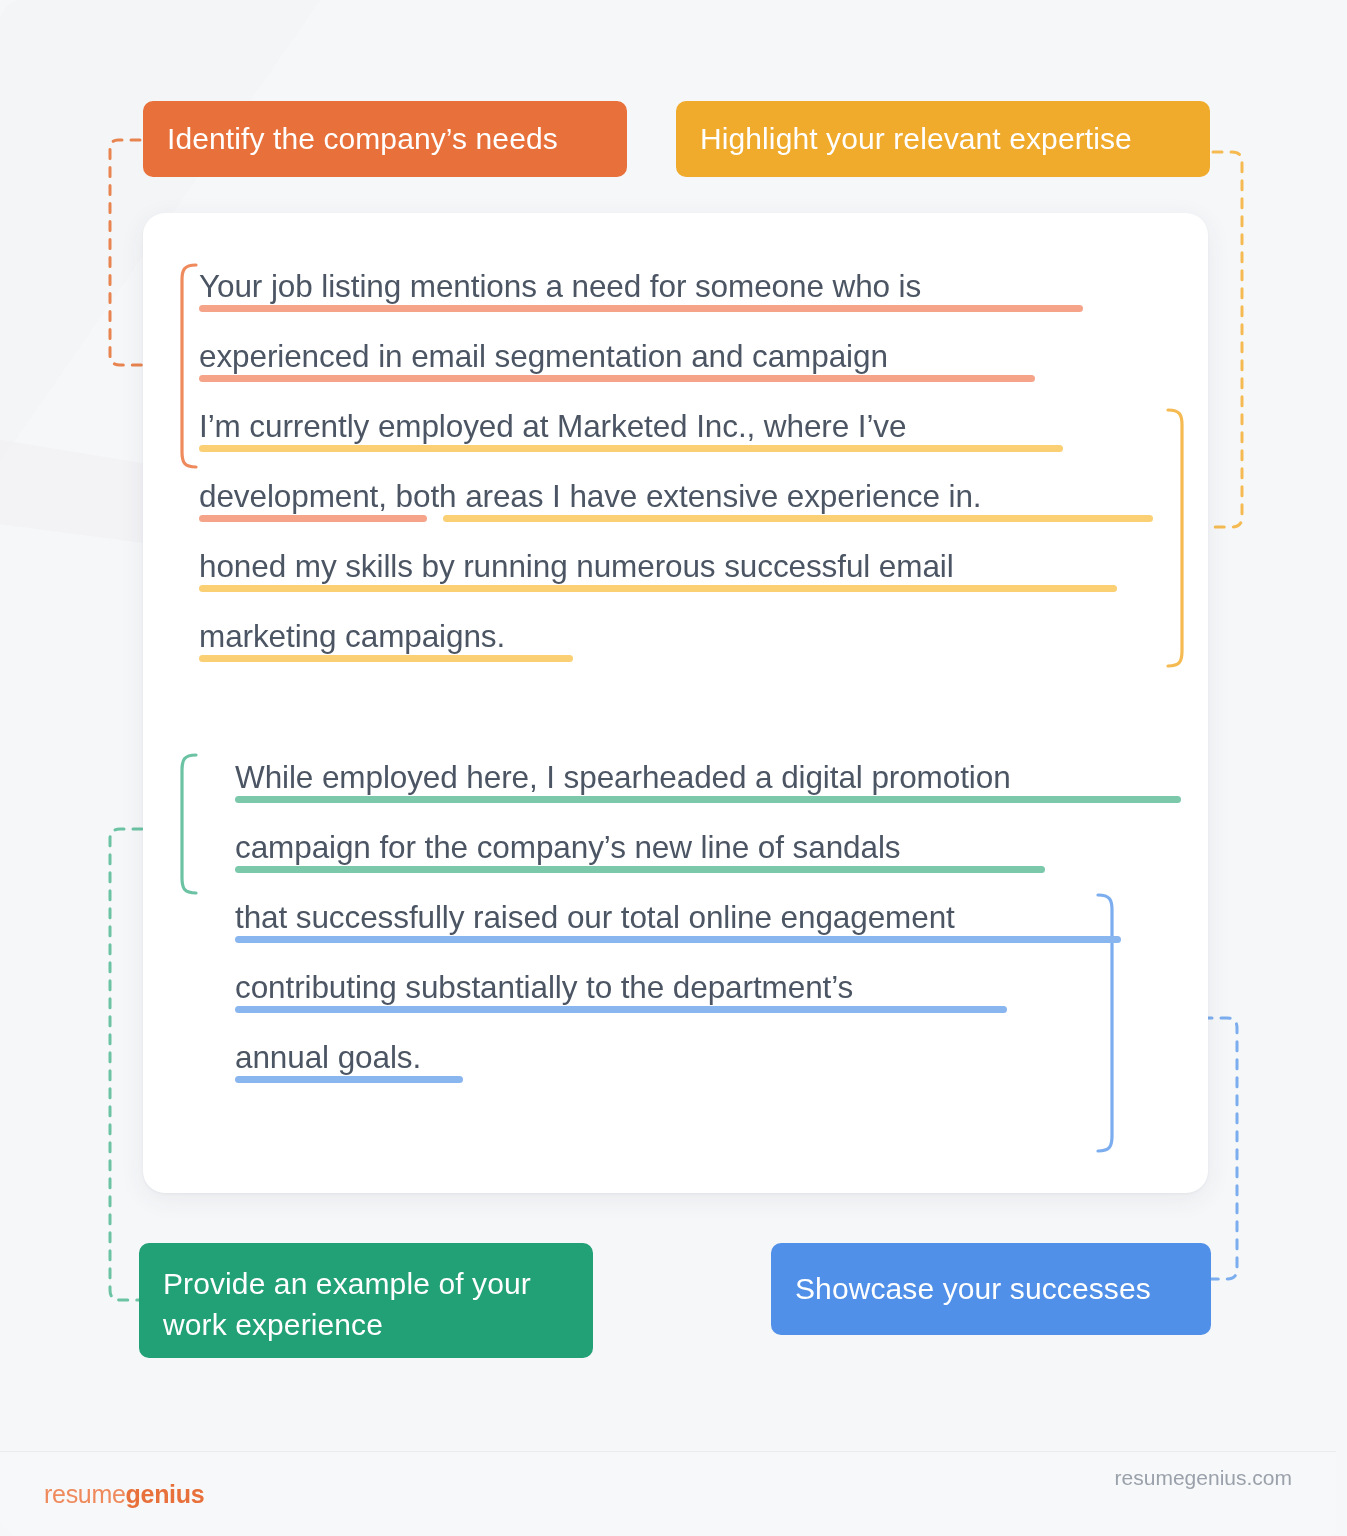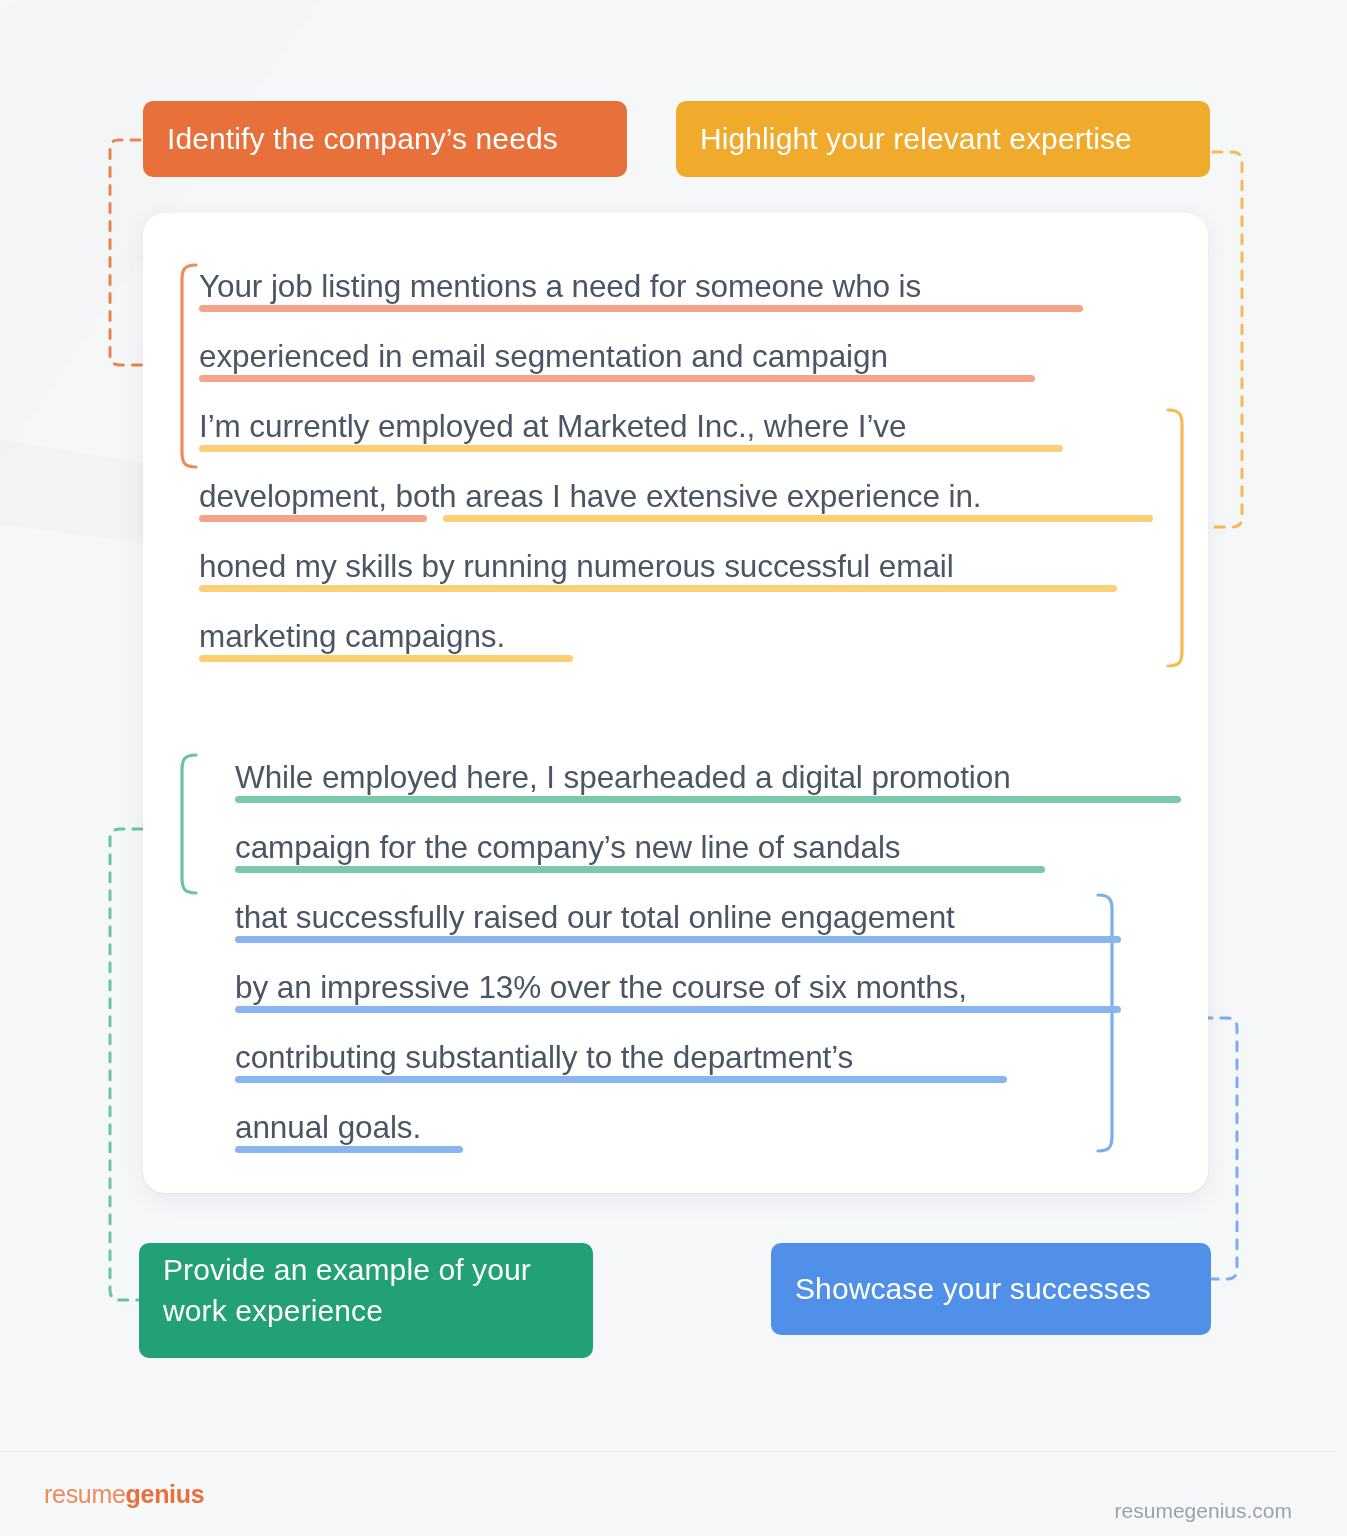--- a/index.html
+++ b/index.html
@@ -32,21 +32,21 @@
     letter-spacing:.1px;
     display:flex;
     align-items:center;
     box-sizing:border-box;
     padding:16px 24px;
     z-index:6;
   }
   #label-identify{left:143px;top:101px;width:484px;height:76px;background:#e8703a;}
   #label-highlight{left:676px;top:101px;width:534px;height:76px;background:#f0aa2c;}
   #label-example{left:139px;top:1243px;width:454px;height:115px;background:#22a076;
-     align-items:flex-start;padding-top:6px;line-height:1.38;}
+     align-items:flex-start;padding-top:20px;line-height:1.38;}
   #label-showcase{left:771px;top:1243px;width:440px;height:92px;background:#5090e8;}
 
   
   #card{
     position:absolute;left:143px;top:213px;width:1065px;height:980px;
     background:#ffffff;border-radius:22px;
     box-shadow:0 6px 26px rgba(40,50,70,.07), 0 1px 3px rgba(40,50,70,.05);
     z-index:3;
   }
 
@@ -170,39 +170,35 @@
     <div class="tline">
       <span class="ul green" style="left:0px;width:810px;"></span>
       <span class="txt">campaign for the company’s new line of sandals</span>
     </div>
 
     <div class="tline">
       <span class="ul blue" style="left:0px;width:886px;"></span>
       <span class="txt">that successfully raised our total online engagement</span>
     </div>
 
-    <div class="tline">
-      <span class="ul blue" style="left:0px;width:886px;"></span>
-      <span class="txt">by an impressive 13% over the course of six months,</span>
-    </div>
 
     <div class="tline">
       <span class="ul blue" style="left:0px;width:772px;"></span>
       <span class="txt">contributing substantially to the department’s</span>
     </div>
 
     <div class="tline">
       <span class="ul blue" style="left:0px;width:228px;"></span>
       <span class="txt">annual goals.</span>
     </div>
   </div>
 
   <div style="position:absolute;left:0;top:1451px;width:1336px;height:85px;
               background:#f7f8f9;border-top:1px solid #e9ebee;z-index:7;">
 
     <div style="position:absolute;left:44px;top:28px;font-size:25px;letter-spacing:-.3px;">
       <span style="color:#ef8a5d;font-weight:400;">resume</span><span style="color:#e8703a;font-weight:700;">genius</span>
     </div>
 
-    <div style="position:absolute;right:44px;top:47px;font-size:21px;color:#9aa1ab;">resumegenius.com</div>
+    <div style="position:absolute;right:44px;top:14px;font-size:21px;color:#9aa1ab;">resumegenius.com</div>
   </div>
 
 </div>
 
 </body></html>

